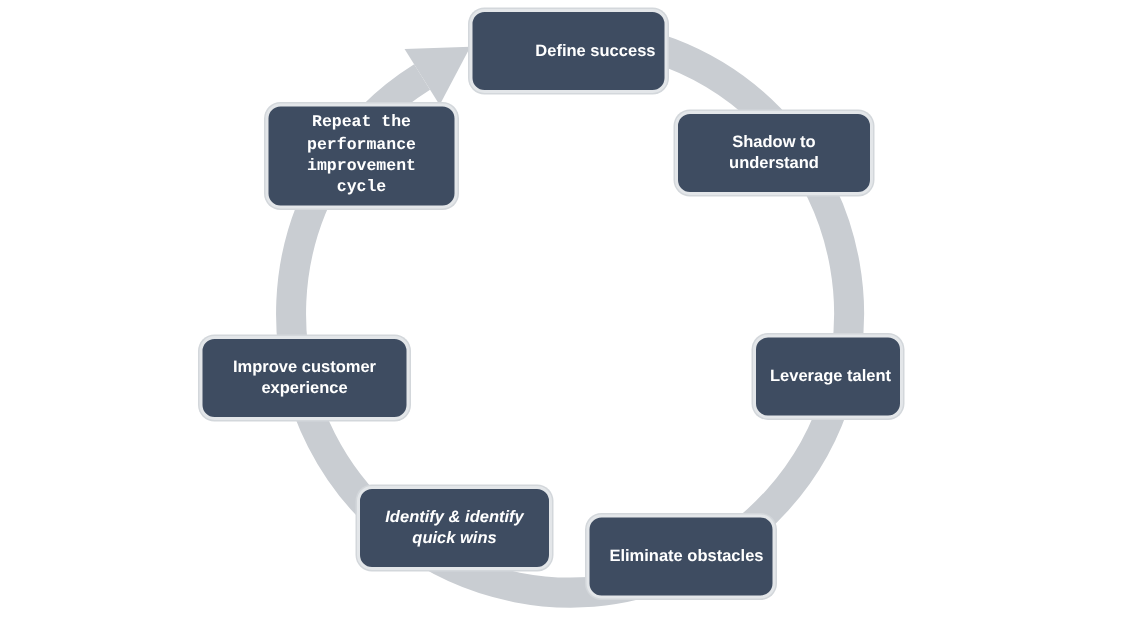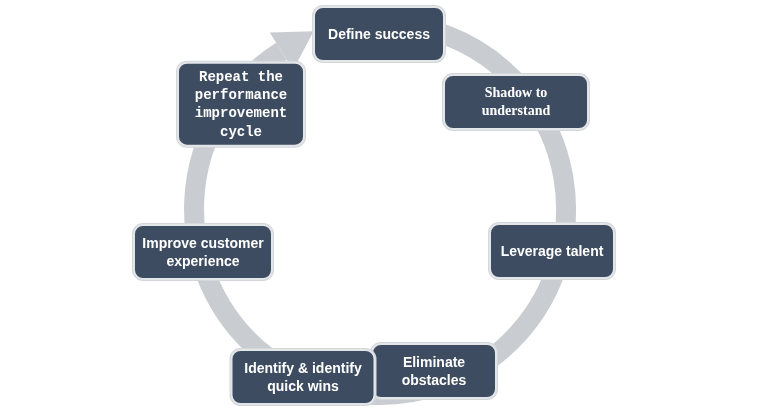--- a/index.html
+++ b/index.html
@@ -25,35 +25,35 @@
     position: absolute;
     z-index: 1;
     transform: translate(-50%, -50%);
     background: #3e4c61;
     color: #ffffff;
     border: 2px solid #e3e6e9;
     border-radius: 10px;
     box-shadow: 0 0 0 1px #d3d7db;
     display: flex;
     align-items: center;
-    justify-content: center;
+    justify-content: flex-end;
     text-align: center;
-    font-size: 14px;
+    font-size: 11px;
     font-weight: bold;
     line-height: 1.3;
     padding: 4px 6px;
     box-sizing: border-box;
     min-height: 56px;
   }
   
   .s1 { left: 379px; top: 34px;  width: 132px; }
-  .s2 { left: 516px; top: 102px; width: 146px; font-family: Liberation Serif, serif; }
-  .s3 { left: 552px; top: 251px; width: 126px; }
-  .s4 { left: 434px; top: 371px; width: 126px; }
-  .s5 { left: 303px; top: 377px; width: 145px; }
+  .s2 { left: 516px; top: 102px; width: 132px; }
+  .s3 { left: 552px; top: 251px; width: 100px; }
+  .s4 { left: 454px; top: 371px; width: 126px; }
+  .s5 { left: 303px; top: 352px; width: 130px; font-style: italic; }
   .s6 { left: 203px; top: 252px; width: 140px; }
   .s7 { left: 241px; top: 104px; width: 128px; min-height: 70px; font-family: Liberation Mono, monospace; }
 </style>
 </head>
 <body>
 
 <div class="canvas">
 
   <svg class="ring-svg" width="760" height="420" viewBox="0 0 760 420">
 

